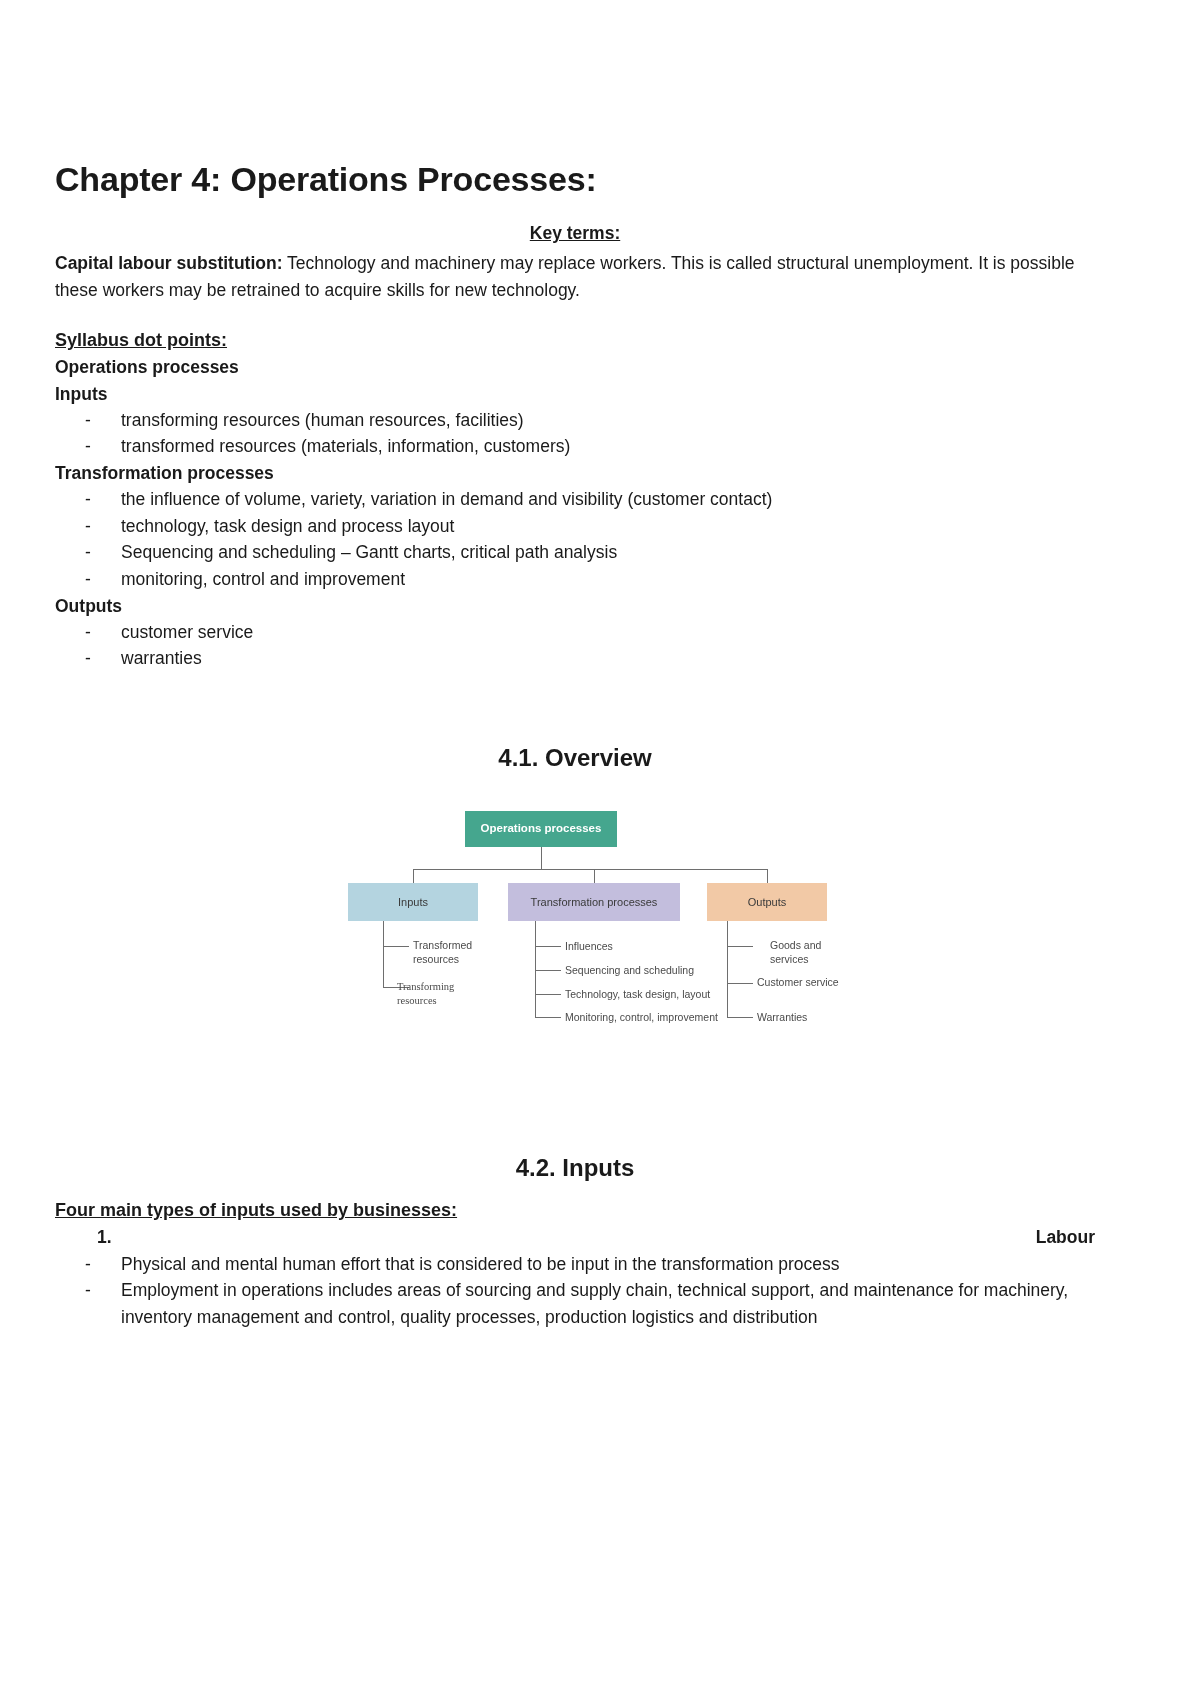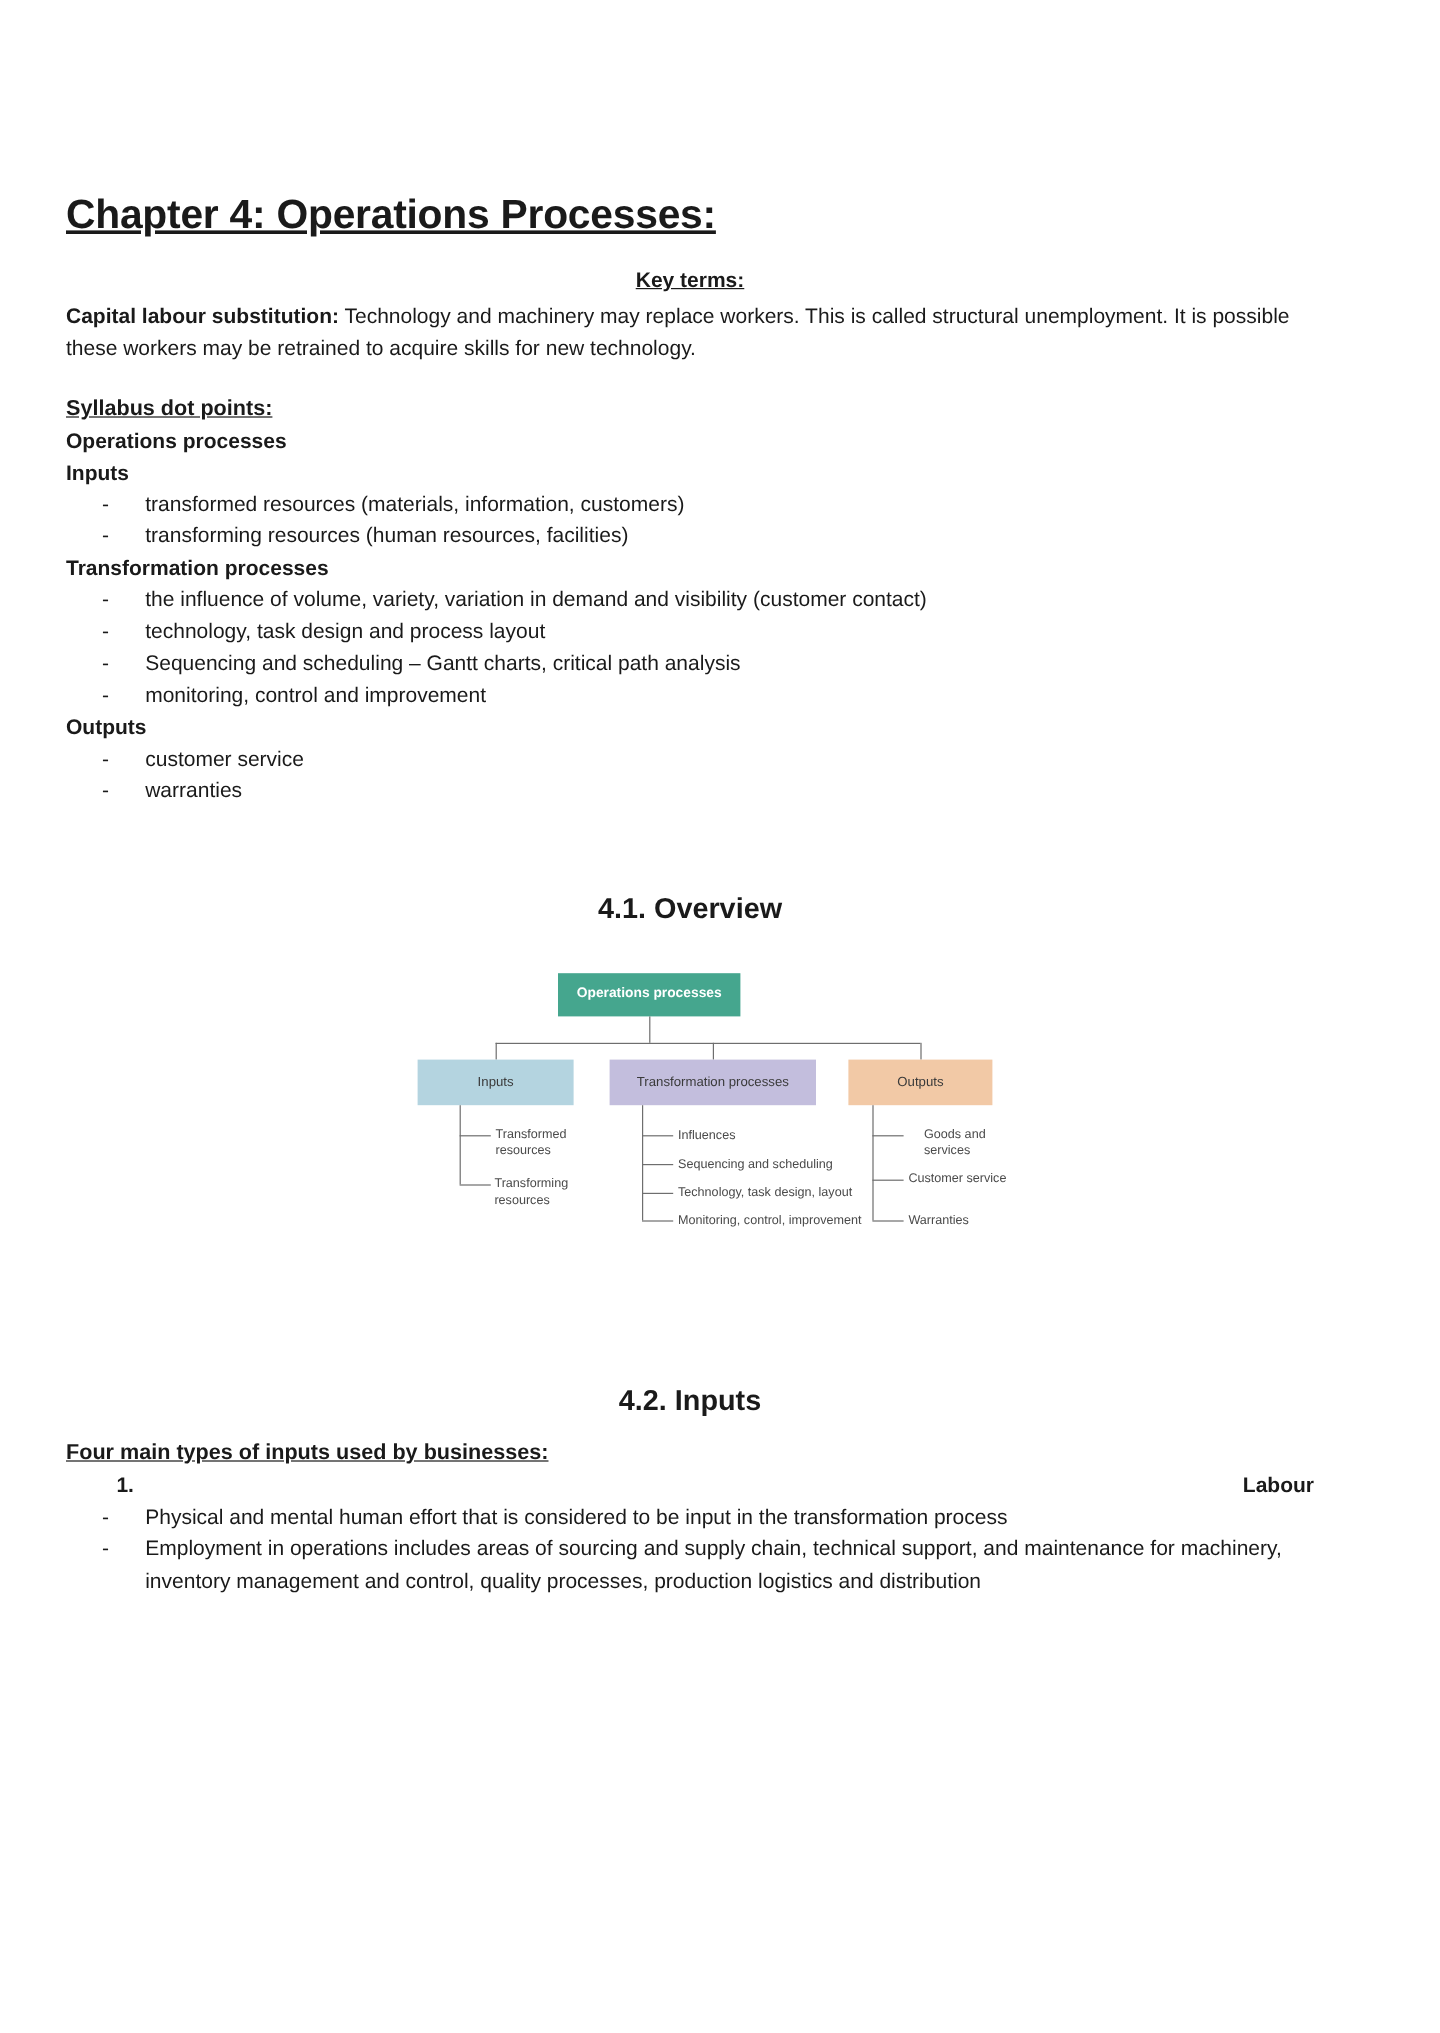--- a/index.html
+++ b/index.html
@@ -29,21 +29,20 @@
     width: 1040px;
   }
 
   h1.doc-title {
     font-size: 34px;
     font-weight: bold;
     line-height: 1.15;
     margin: 0 0 24px 0;
     letter-spacing: -0.2px;
     font-family: "Liberation Sans", sans-serif;
-    text-decoration: underline;
   }
 
   .centered-underline {
     text-align: center;
     font-weight: bold;
     font-size: 17.5px;
     margin: 0 0 6px 0;
   }
   .centered-underline span {
     text-decoration: underline;
@@ -213,22 +212,22 @@
 
     <p class="body-text"><span class="bold-run">Capital labour substitution:</span><span> Technology and machinery may replace workers. This is called structural unemployment. It is possible these workers may be retrained to acquire skills for new technology.</span></p>
 
     <div class="spacer-sm"></div>
 
     <p class="head-underline">Syllabus dot points:</p>
     <p class="head-bold">Operations processes</p>
 
     <p class="head-bold">Inputs</p>
     <ul class="dash-list">
+      <li>transforming resources (human resources, facilities)</li>
       <li>transformed resources (materials, information, customers)</li>
-      <li>transforming resources (human resources, facilities)</li>
     </ul>
 
     <p class="head-bold">Transformation processes</p>
     <ul class="dash-list">
       <li>the influence of volume, variety, variation in demand and visibility (customer contact)</li>
       <li>technology, task design and process layout</li>
       <li>Sequencing and scheduling – Gantt charts, critical path analysis</li>
       <li>monitoring, control and improvement</li>
     </ul>
 
@@ -266,21 +265,21 @@
           <span>Transformation processes</span>
         </div>
         <div class="dg-box dg-outputs">
           <span>Outputs</span>
         </div>
 
         <div class="dg-line dg-v" style="left:118px; top:124px; height:66px;"></div>
         <div class="dg-line dg-h" style="left:118px; top:149px; width:26px;"></div>
         <div class="dg-line dg-h" style="left:118px; top:190px; width:26px;"></div>
         <div class="leaf-label wrap" style="left:148px; top:142px;">Transformed resources</div>
-        <div class="leaf-label wrap" style="left:147px; top:183px;">Transforming resources</div>
+        <div class="leaf-label wrap" style="left:132px; top:183px;font-family:Liberation Serif, serif;">Transforming resources</div>
 
         <div class="dg-line dg-v" style="left:270px; top:124px; height:96px;"></div>
         <div class="dg-line dg-h" style="left:270px; top:149px; width:26px;"></div>
         <div class="dg-line dg-h" style="left:270px; top:173px; width:26px;"></div>
         <div class="dg-line dg-h" style="left:270px; top:197px; width:26px;"></div>
         <div class="dg-line dg-h" style="left:270px; top:220px; width:26px;"></div>
         <div class="leaf-label" style="left:300px; top:143px;">Influences</div>
         <div class="leaf-label" style="left:300px; top:167px;">Sequencing and scheduling</div>
         <div class="leaf-label" style="left:300px; top:191px;">Technology, task design, layout</div>
         <div class="leaf-label" style="left:300px; top:214px;">Monitoring, control, improvement</div>

